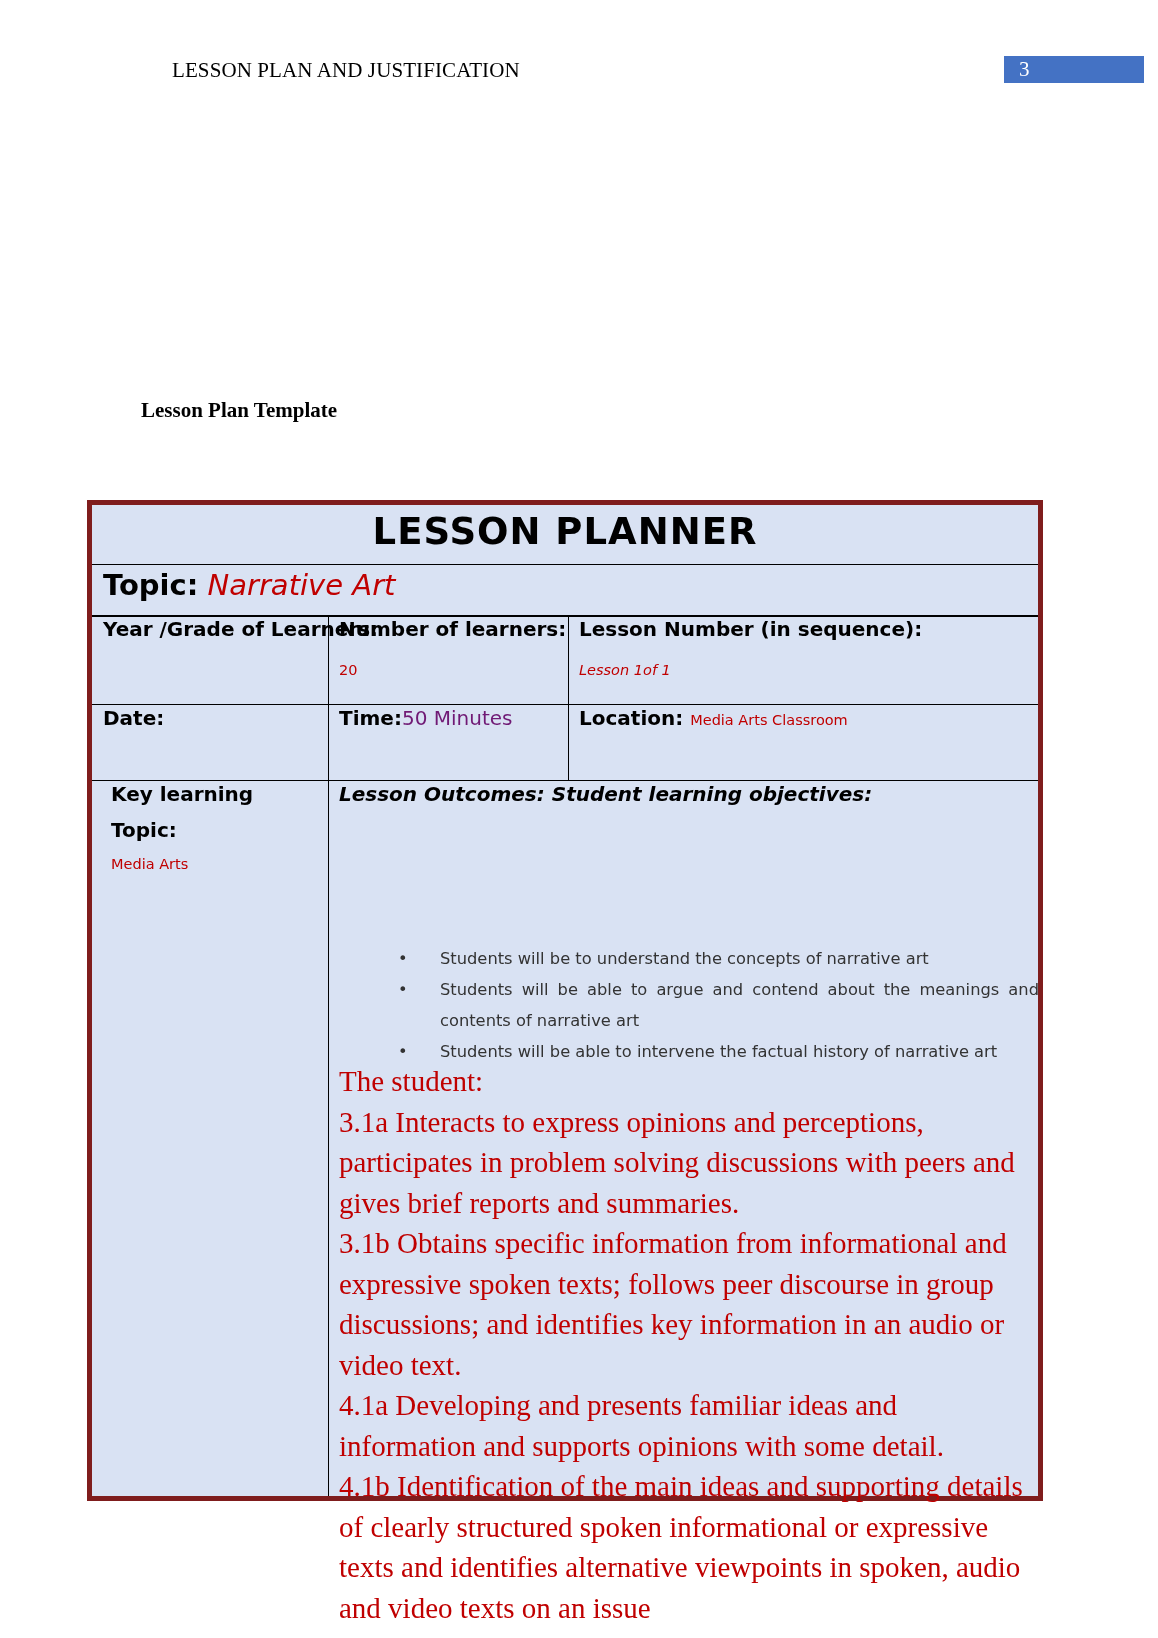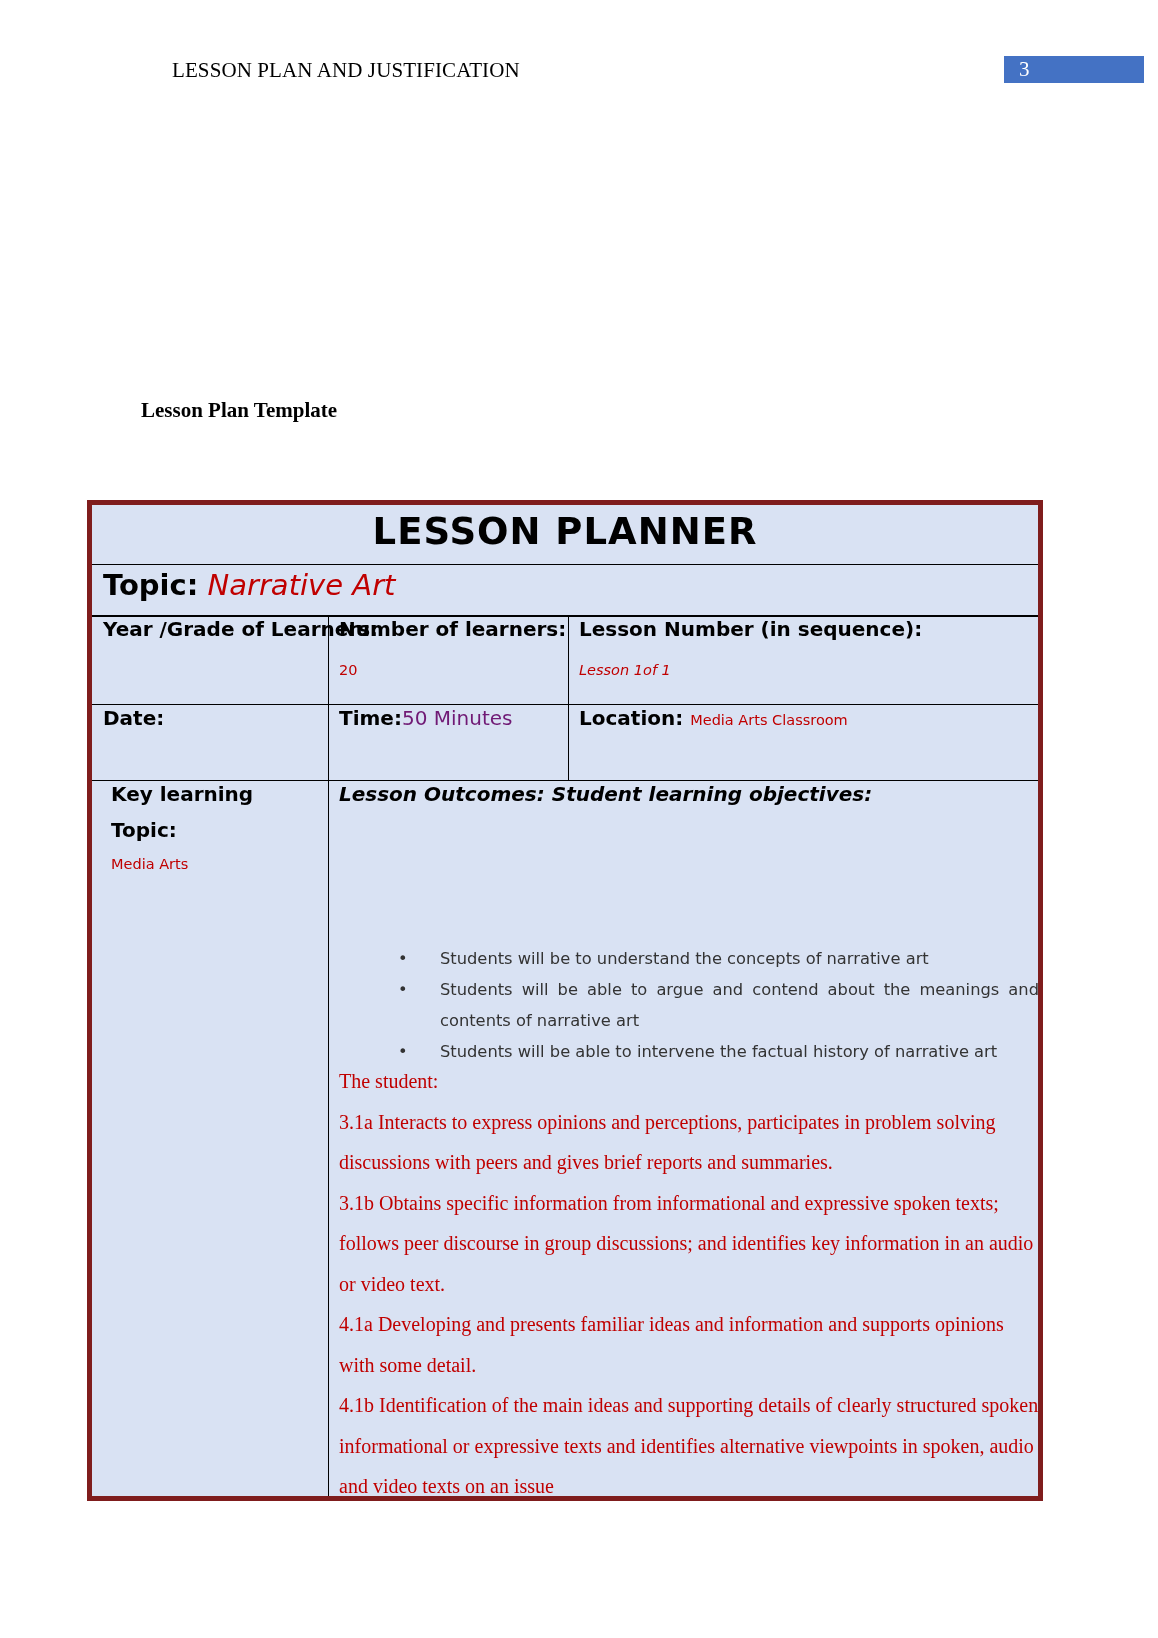--- a/index.html
+++ b/index.html
@@ -15,21 +15,21 @@
   .planner-title { text-align:center; font-weight:bold; font-size:37px; line-height:46px; padding-top:4px; color:#000; letter-spacing:1px; }
   .topic { position:absolute; left:11px; top:4px; font-size:29px; color:#000; }
   .topic b { font-weight:bold; }
   .topic i { color:#c00000; }
   .lbl { font-weight:bold; font-size:20px; color:#000; white-space:nowrap; position:absolute; }
   .val { color:#c00000; font-size:14.5px; position:absolute; white-space:nowrap; }
   .ital { font-style:italic; }
   .bullets { position:absolute; left:73px; top:162px; width:637px; font-size:16.3px; color:#333; line-height:31px; }
   .bullet { position:relative; padding-left:38px; text-align:justify; }
   .bullet .dot { position:absolute; left:-4px; top:0; }
-  .standards { position:absolute; left:10px; top:280px; width:700px; font-family:"Liberation Serif", serif; font-size:20px; color:#c00000; line-height:40.5px; }
+  .standards { position:absolute; left:10px; top:280px; width:700px; font-family:"Liberation Serif", serif; font-size:29px; color:#c00000; line-height:40.5px; }
 </style>
 </head>
 <body>
 
 <div class="header-title">LESSON PLAN AND JUSTIFICATION</div>
 <div class="page-num">3</div>
 
 <div class="doc-heading">Lesson Plan Template</div>
 
 <div class="planner sans">

